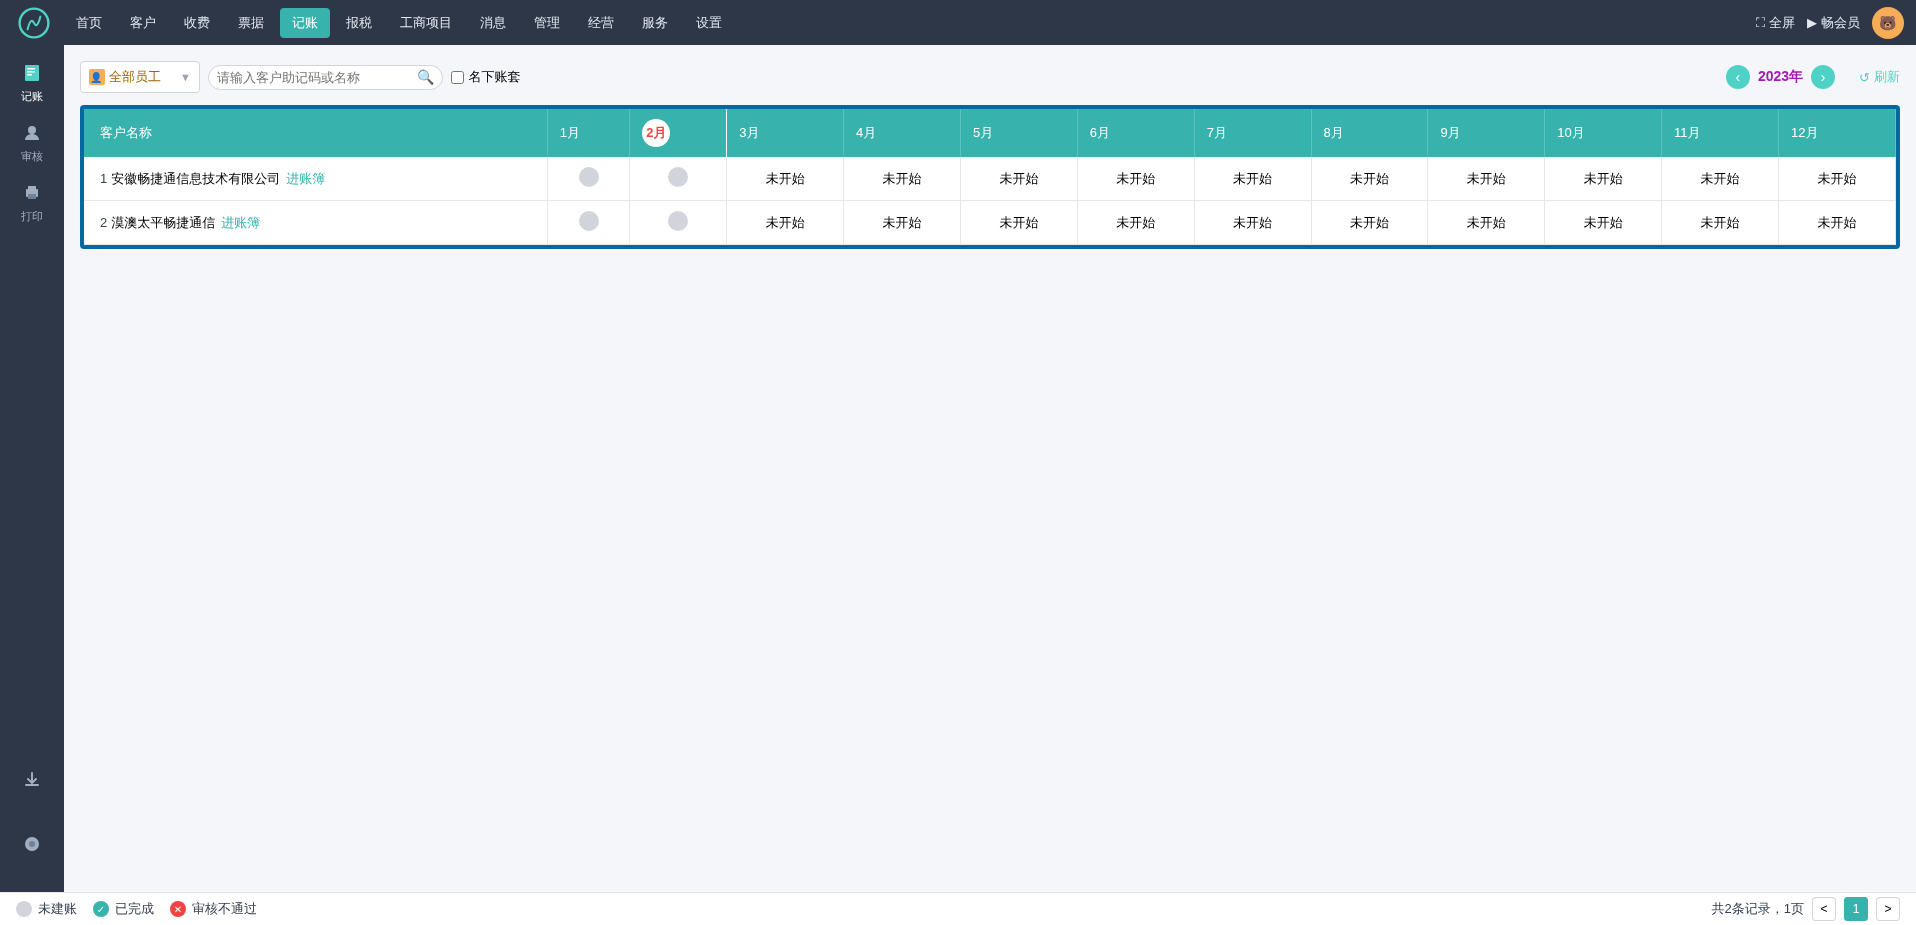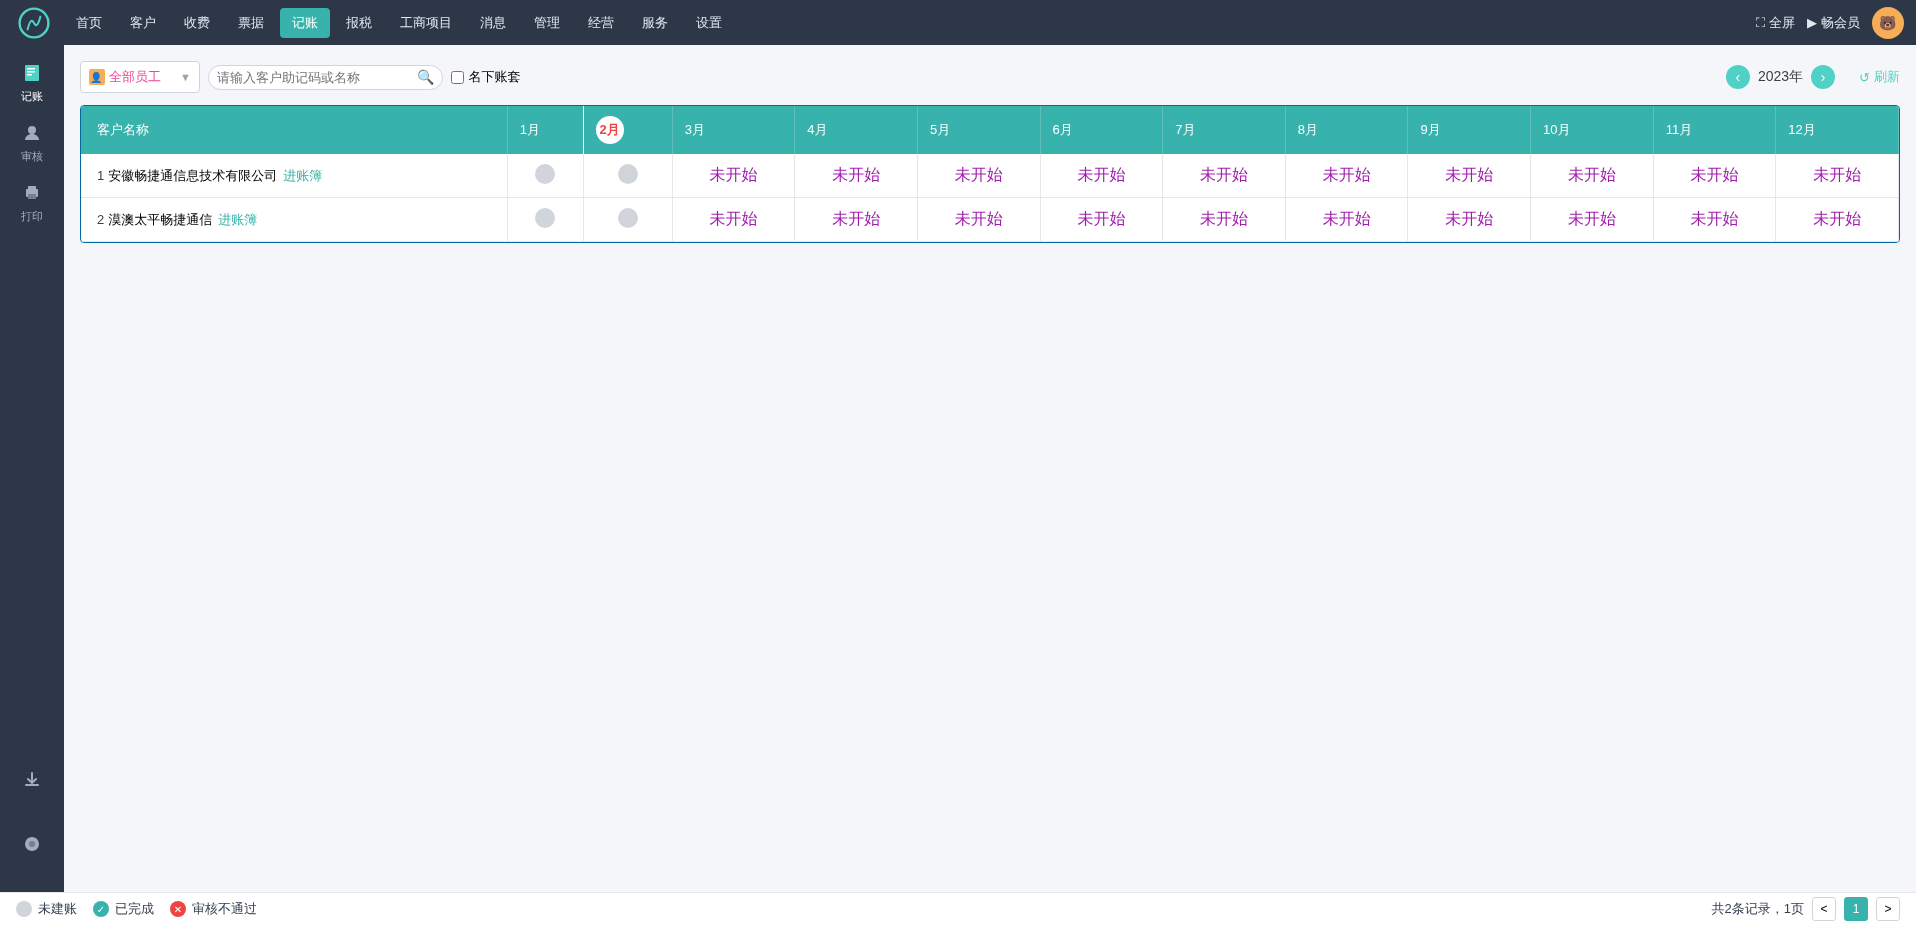--- a/index.html
+++ b/index.html
@@ -141,21 +141,21 @@
       cursor: pointer;
       min-width: 120px;
     }
     .employee-select .label-icon {
       width: 16px; height: 16px;
       background: #f6ad55;
       border-radius: 2px;
       display: flex; align-items: center; justify-content: center;
       font-size: 10px; color: #fff;
     }
-    .employee-select .text { flex: 1; font-size: 13px; color: #ec4899; }
+    .employee-select .text { flex: 1; font-size: 13px; color: #a16207; }
     .employee-select .chevron { color: #9ca3af; font-size: 11px; }
     .search-input-wrap {
       display: flex;
       align-items: center;
       border: 1px solid #d1d5db;
       border-radius: 16px;
       background: #fff;
       height: 25px;
       padding: 0 8px;
     }
@@ -176,33 +176,33 @@
     .year-nav-btn {
       width: 24px; height: 24px;
       border-radius: 50%;
       background: #4fd1c5;
       color: #fff;
       border: none;
       cursor: pointer;
       display: flex; align-items: center; justify-content: center;
       font-size: 14px;
     }
-    .year-text { font-size: 14px; color: #404040; font-weight: 400; }
+    .year-text { font-size: 14px; color: #a21caf; font-weight: 700; }
     .refresh-btn {
       display: flex; align-items: center; gap: 4px;
       cursor: pointer; color: #4fd1c5; font-size: 13px;
       margin-left: 16px;
     }
 
     
     .table-wrap {
       background: #fff;
       border-radius: 4px;
       overflow: hidden;
-      border: 1px solid #0369a1;
+      border: 4px solid #0369a1;
     }
     .data-table {
       width: 100%;
       border-collapse: collapse;
     }
     .data-table thead tr {
       background: #38b2ac;
       color: #fff;
     }
     .data-table thead th {
@@ -250,22 +250,22 @@
       font-size: 13px;
       text-align: center;
     }
     .dot-gray {
       width: 20px; height: 20px;
       border-radius: 50%;
       background: #d1d5db;
       display: inline-block;
     }
     .status-not-started {
-      color: #a21caf;
-      font-size: 16px;
+      color: #000000;
+      font-size: 13px;
     }
     .row-num { color: #374151; margin-right: 4px; }
 
     
     .page-footer {
       background: #fff;
       border-top: 1px solid #e5e7eb;
       padding: 4px 16px;
       display: flex;
       align-items: center;

